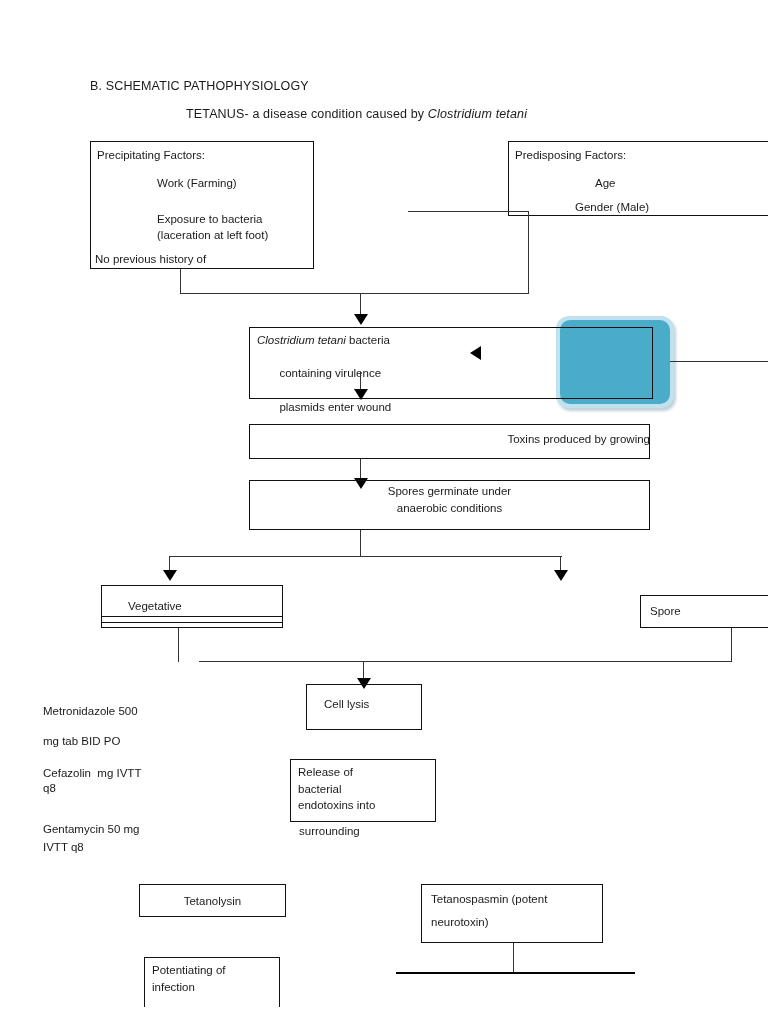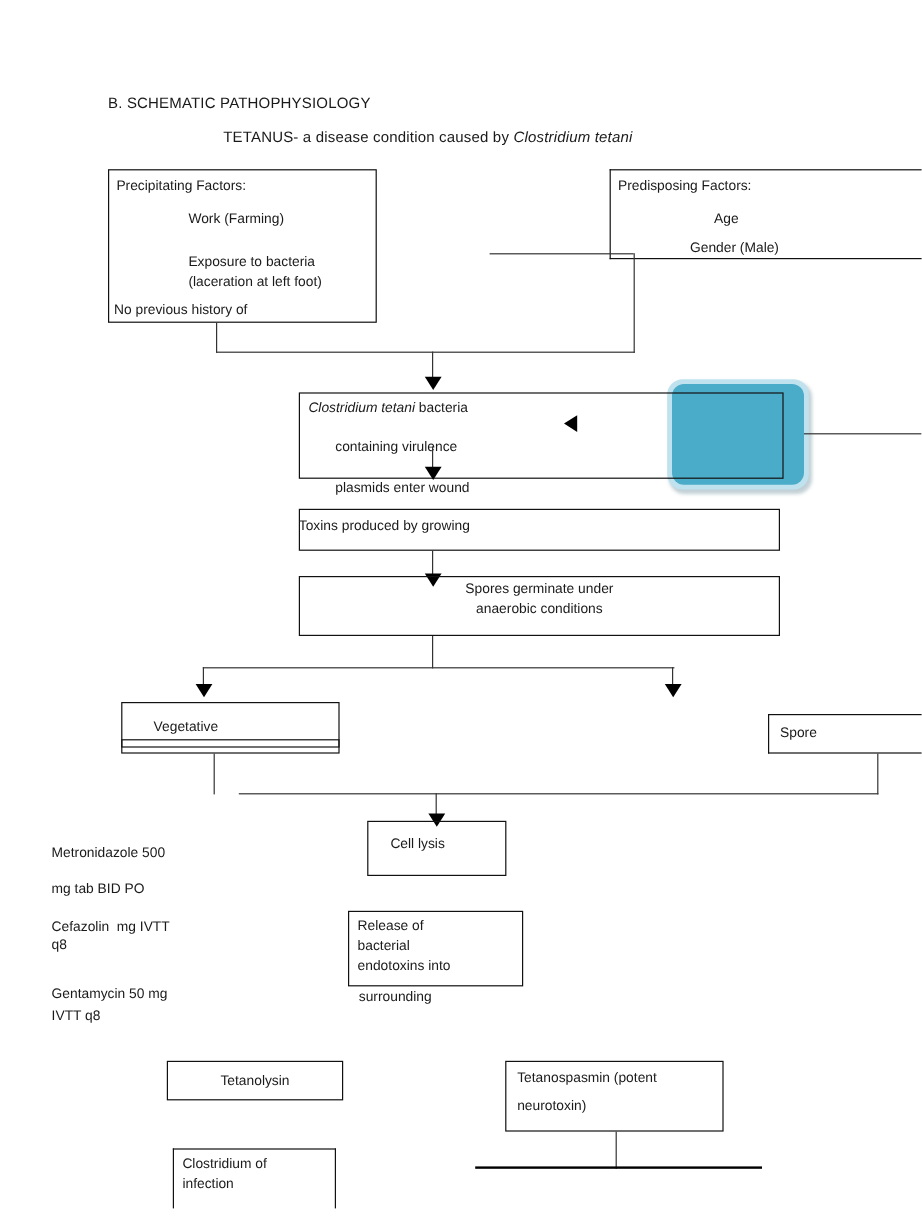--- a/index.html
+++ b/index.html
@@ -80,21 +80,21 @@
        <span>plasmids enter wound</span></div>
 
   <div class="arrow-l" style="left:470px;top:346px;"></div>
 
   <div class="ln h" style="left:670px;top:361px;width:98px;"></div>
 
   <div class="ln v" style="left:360px;top:372px;height:20px;"></div>
   <div class="arrow-d" style="left:354px;top:389px;"></div>
 
   <div class="box" style="left:249px;top:424px;width:401px;height:35px;"></div>
-  <div class="txt" style="left:249px;top:431px;width:401px;text-align:left;">Toxins produced by growing</div>
+  <div class="txt" style="left:249px;top:431px;width:401px;text-align:right;">Toxins produced by growing</div>
 
   <div class="ln v" style="left:360px;top:459px;height:22px;"></div>
   <div class="arrow-d" style="left:354px;top:478px;"></div>
 
   <div class="box" style="left:249px;top:480px;width:401px;height:50px;"></div>
   <div class="txt" style="left:249px;top:483px;width:401px;text-align:center;"><span>Spores germinate under</span><br><span>anaerobic conditions</span></div>
 
   <div class="ln v" style="left:360px;top:530px;height:27px;"></div>
   <div class="ln h" style="left:169px;top:556px;width:393px;"></div>
   <div class="ln v" style="left:169px;top:556px;height:18px;"></div>
@@ -109,21 +109,21 @@
   <div class="box" style="left:640px;top:595px;width:140px;height:33px;border-right:none;"></div>
   <div class="txt" style="left:650px;top:603px;">Spore</div>
 
   <div class="ln v" style="left:178px;top:628px;height:34px;"></div>
   <div class="ln v" style="left:731px;top:628px;height:34px;"></div>
   <div class="ln h" style="left:199px;top:661px;width:533px;"></div>
   <div class="ln v" style="left:363px;top:661px;height:21px;"></div>
   <div class="arrow-d" style="left:357px;top:678px;"></div>
 
   <div class="box" style="left:306px;top:684px;width:116px;height:46px;"></div>
-  <div class="txt" style="left:290px;top:696px;width:116px;text-align:center;">Cell lysis</div>
+  <div class="txt" style="left:324px;top:696px;width:116px;">Cell lysis</div>
 
   <div class="txt" style="left:43px;top:703px;">Metronidazole 500</div>
   <div class="txt" style="left:43px;top:733px;">mg tab BID PO</div>
   <div class="txt" style="left:43px;top:765px;">Cefazolin  mg IVTT</div>
   <div class="txt" style="left:43px;top:780px;">q8</div>
   <div class="txt" style="left:43px;top:821px;">Gentamycin 50 mg</div>
   <div class="txt" style="left:43px;top:839px;">IVTT q8</div>
 
   <div class="box" style="left:290px;top:759px;width:146px;height:63px;"></div>
   <div class="txt" style="left:298px;top:764px;"><span>Release of</span><br><span>bacterial</span><br><span>endotoxins into</span></div>
@@ -132,15 +132,15 @@
   <div class="box" style="left:139px;top:884px;width:147px;height:33px;"></div>
   <div class="txt" style="left:139px;top:893px;width:147px;text-align:center;">Tetanolysin</div>
 
   <div class="box" style="left:421px;top:884px;width:182px;height:59px;"></div>
   <div class="txt" style="left:431px;top:888px;line-height:2.0;"><span>Tetanospasmin (potent</span><br><span>neurotoxin)</span></div>
 
   <div class="ln v" style="left:513px;top:943px;height:31px;"></div>
   <div class="ln h thick" style="left:396px;top:972px;width:239px;"></div>
 
   <div class="box" style="left:144px;top:957px;width:136px;height:50px;border-bottom:none;"></div>
-  <div class="txt" style="left:152px;top:962px;"><span>Clostridium of</span><br><span>infection</span></div>
+  <div class="txt" style="left:152px;top:962px;"><span>Potentiating of</span><br><span>infection</span></div>
 
 </div>
 
 </body></html>

